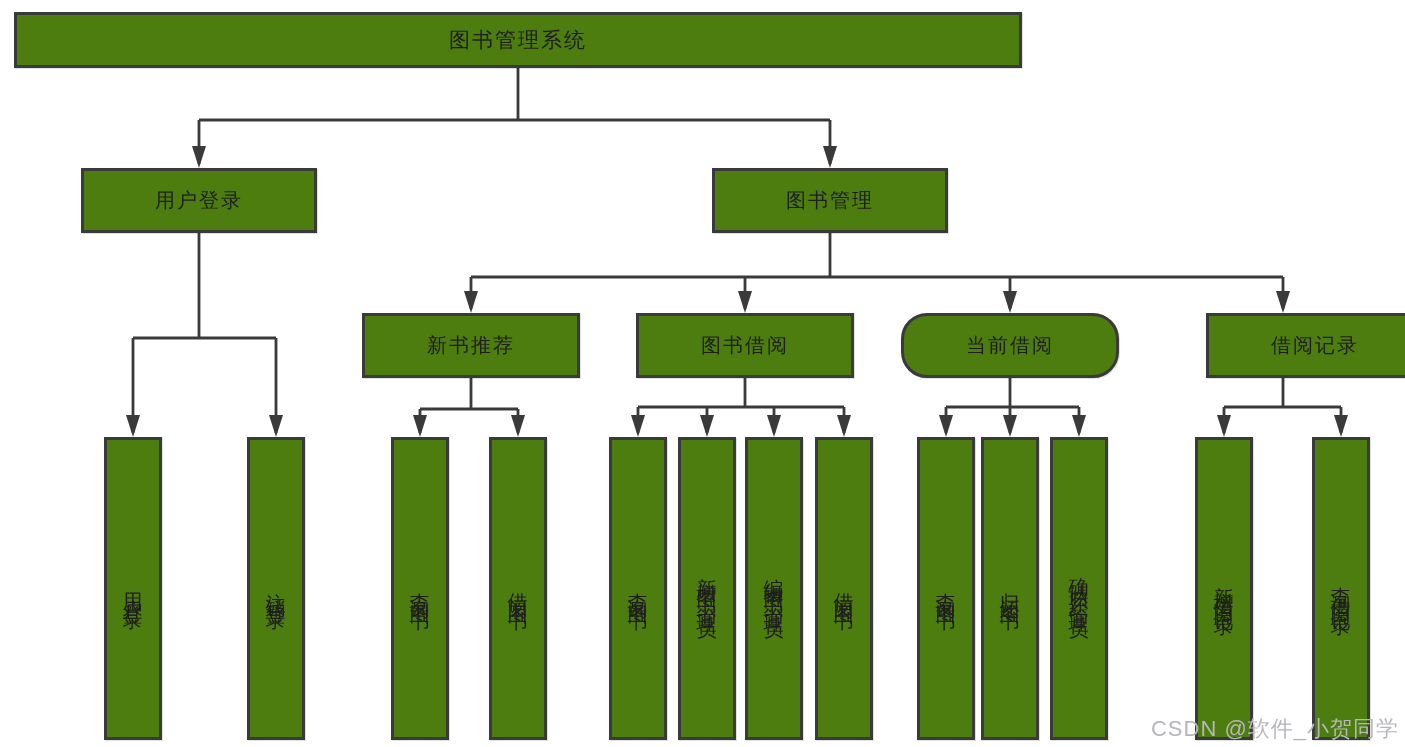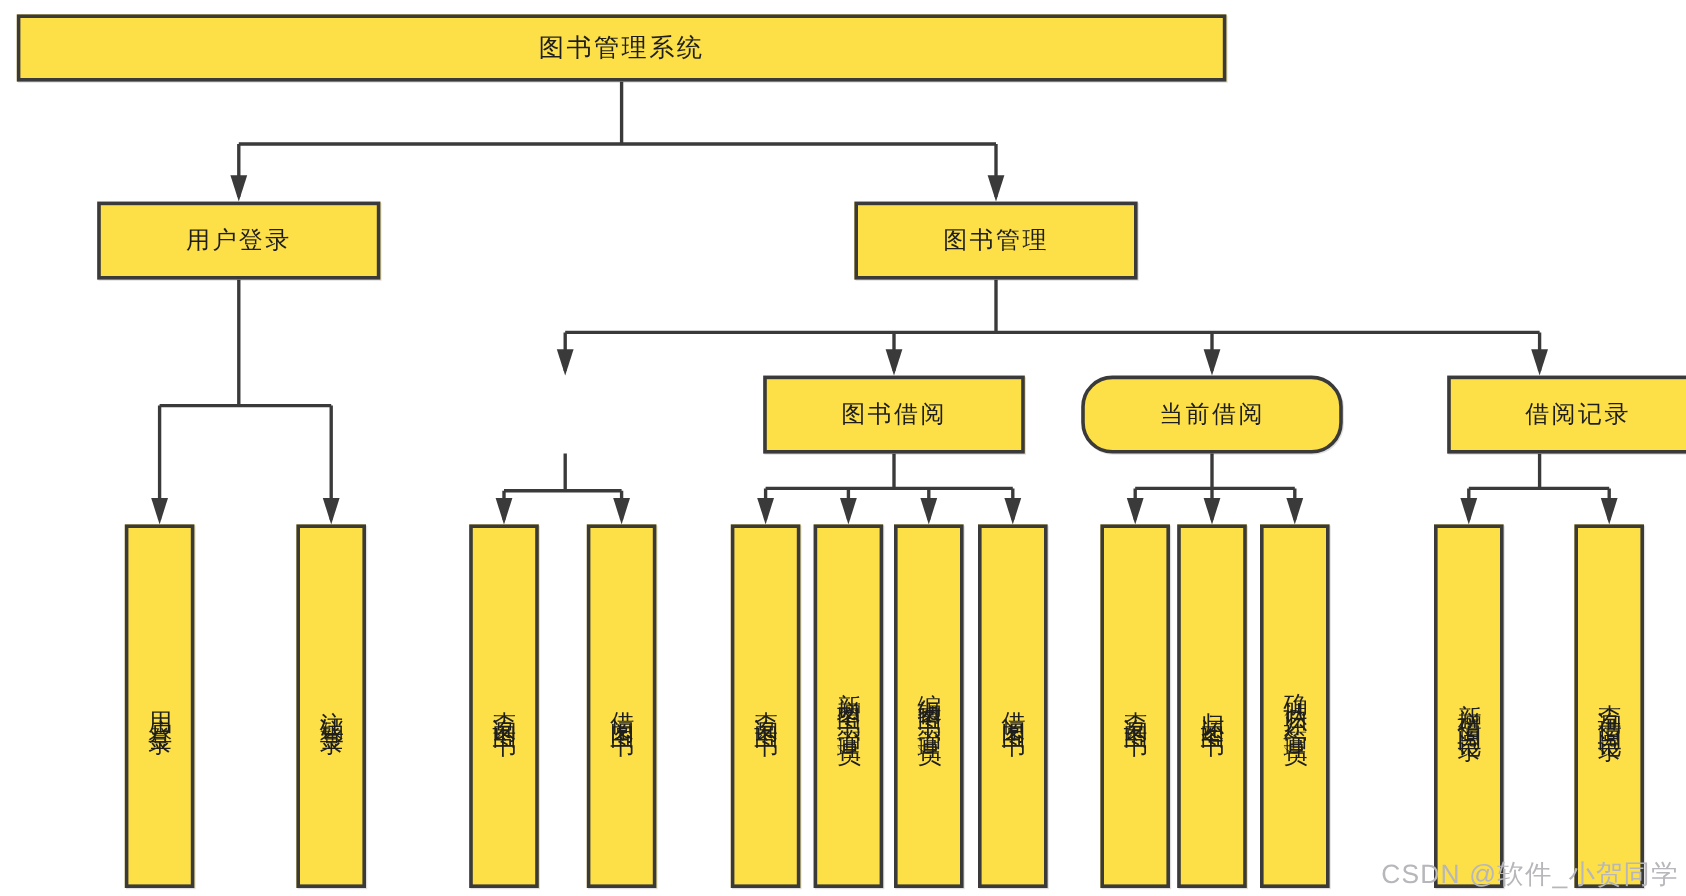--- a/index.html
+++ b/index.html
@@ -16,21 +16,21 @@
   }
   #connectors {
     position: absolute;
     left: 0; top: 0;
     width: 1405px; height: 747px;
   }
   .node {
     position: absolute;
     box-sizing: border-box;
     border: 3px solid #3a3a3a;
-    background: #fde047;
+    background: #4d7c0f;
     display: flex;
     align-items: center;
     justify-content: center;
     font-size: 20px;
     color: #1e1e1e;
     letter-spacing: 2px;
     box-shadow: 1px 1px 0 rgba(0,0,0,0.12);
   }
   .hnode { height: 65px; }
   .root-node {
@@ -117,20 +117,23 @@
     <span>图书管理系统</span>
   </div>
 
   <div class="node hnode" style="left:81px; top:168px; width:236px;">
     <span>用户登录</span>
   </div>
   <div class="node hnode" style="left:712px; top:168px; width:236px;">
     <span>图书管理</span>
   </div>
 
+  <div class="node hnode" style="left:362px; top:313px; width:218px;">
+    <span>新书推荐</span>
+  </div>
   <div class="node hnode" style="left:636px; top:313px; width:218px;">
     <span>图书借阅</span>
   </div>
   <div class="node hnode" style="left:901px; top:313px; width:218px;border-radius:26px;">
     <span>当前借阅</span>
   </div>
   <div class="node hnode" style="left:1174px; top:313px; width:218px;margin-left:32px;">
     <span>借阅记录</span>
   </div>
 

